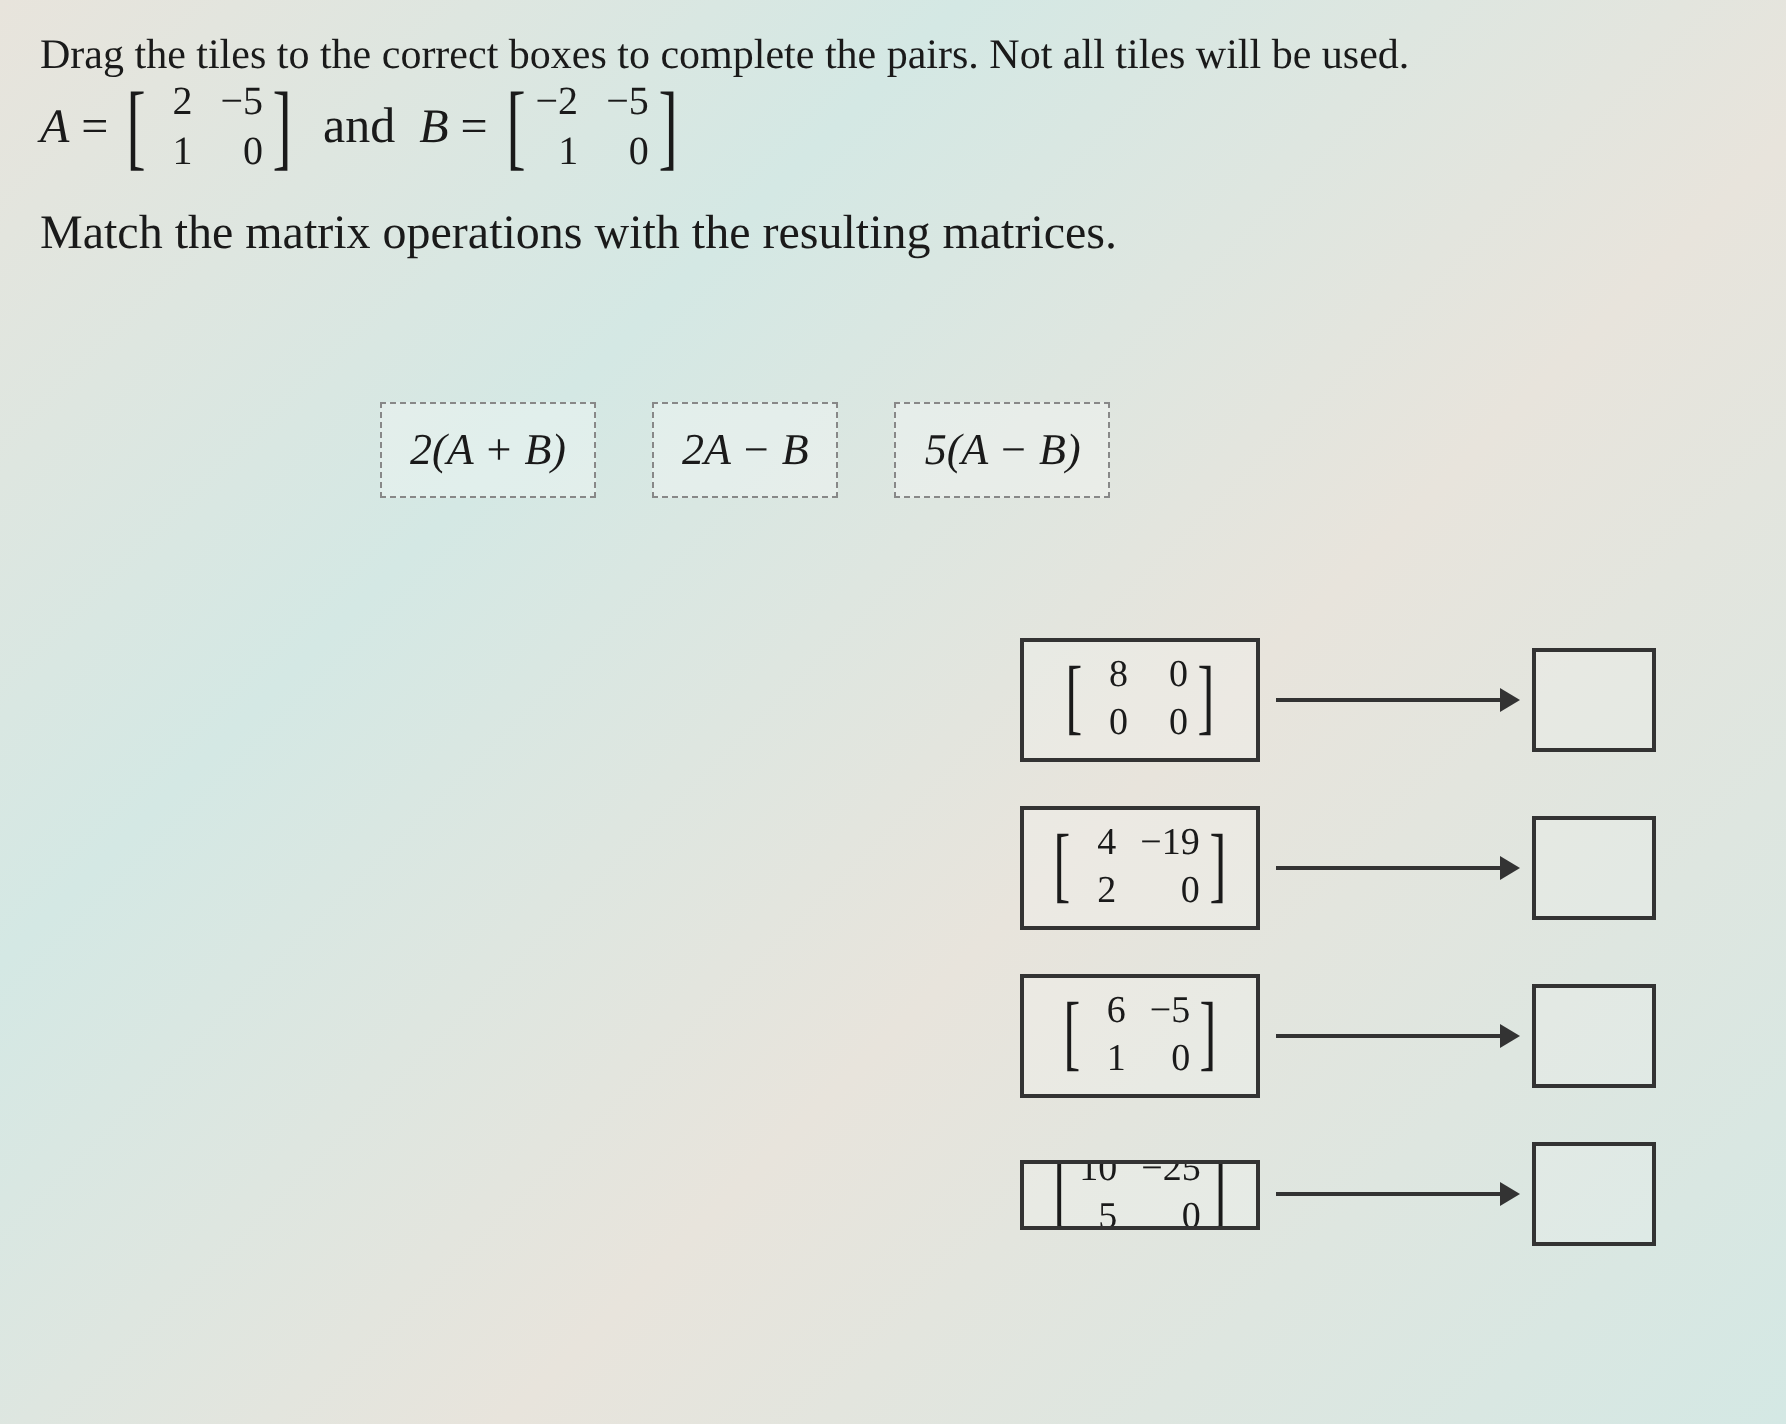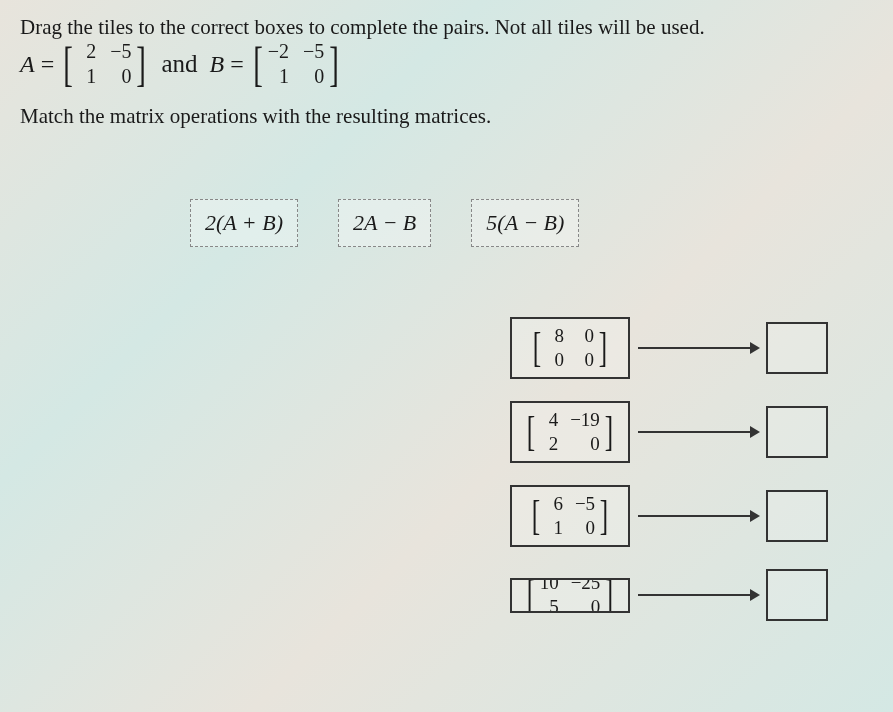--- a/index.html
+++ b/index.html
@@ -54,26 +54,26 @@
       padding: 0 2px;
       font-size: 20px;
       text-align: center;
     }
     .matrix-content span {
       display: inline-block;
       text-align: right;
       min-width: 18px;
     }
     .match-instruction {
-      font-size: 21px;
+      font-size: 24px;
       margin-bottom: 70px;
     }
     .tiles-row {
       display: flex;
-      gap: 40px;
+      gap: 28px;
       margin-bottom: 70px;
       padding-left: 170px;
       align-items: center;
     }
     .tile {
       border: 1px dashed #888;
       padding: 10px 14px;
       font-size: 22px;
       font-style: italic;
       background: rgba(255,255,255,0.3);

